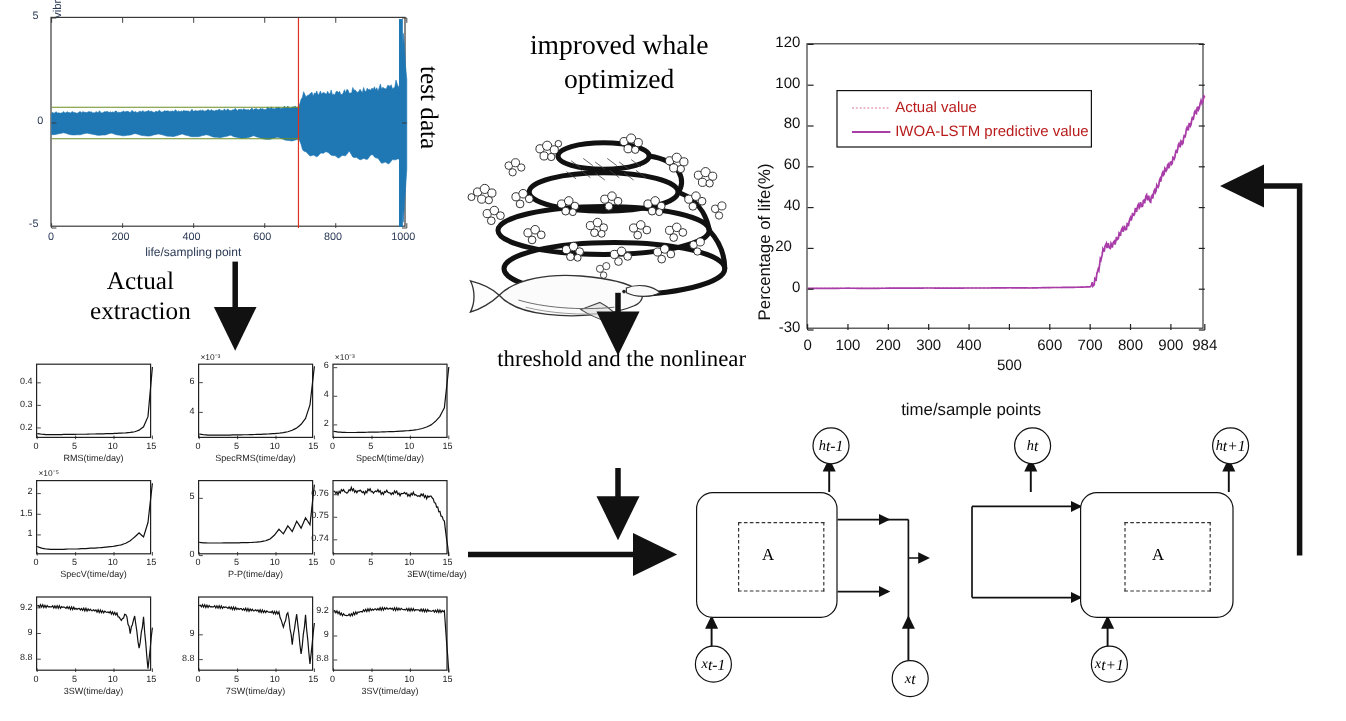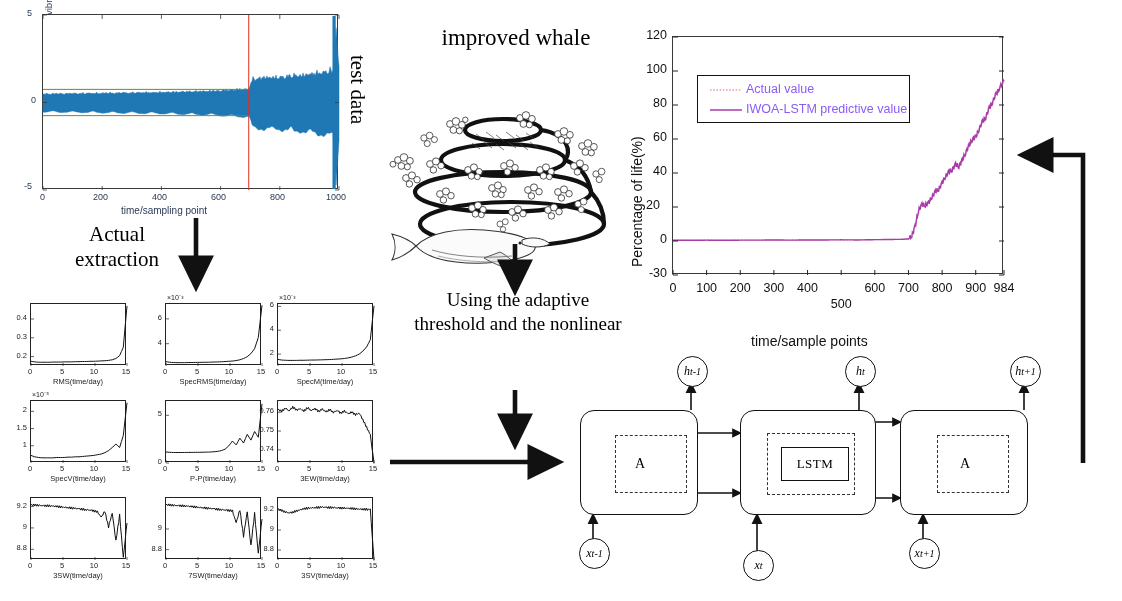--- a/index.html
+++ b/index.html
@@ -39,42 +39,42 @@
   #t-adaptive{left:392px;top:288px;width:252px;font-size:19px;line-height:1.25;}
 
   
   #pred-plot{left:672px;top:36px;width:331px;height:238px;}
   #pred-ylabel{position:absolute;left:-44px;top:230px;transform:rotate(-90deg);
       transform-origin:left top;font-size:14px;font-family:"Liberation Sans",sans-serif;color:#111;}
   #pred-xlabel{position:absolute;left:78px;top:296px;font-size:14px;
       font-family:"Liberation Sans",sans-serif;color:#111;text-align:center;}
   #pred-plot .tick-lab{font-size:12.5px;color:#111;}
   .legendbox{position:absolute;border:1px solid #111;background:#fff;box-sizing:border-box;}
-  .legendbox .row{position:absolute;font-size:12.5px;font-family:"Liberation Sans",sans-serif;color:#8b5cf6;}
+  .legendbox .row{position:absolute;font-size:12.5px;font-family:"Liberation Sans",sans-serif;color:#b91c1c;}
 
   
   .rbox{position:absolute;border:1.4px solid #111;border-radius:14px;background:#fff;box-sizing:border-box;}
   .dbox{position:absolute;border:1.4px dashed #333;background:transparent;box-sizing:border-box;}
   .sbox{position:absolute;border:1.4px solid #111;background:#fff;box-sizing:border-box;
         display:flex;align-items:center;justify-content:center;
         font-family:"Liberation Serif",serif;font-size:13px;letter-spacing:.5px;}
   .circ{position:absolute;border:1.2px solid #111;border-radius:50%;background:#fff;
         display:flex;align-items:center;justify-content:center;
         font-family:"Liberation Serif",serif;font-style:italic;font-size:12px;}
-  .circ sub{font-size:10px;}
+  .circ sub{font-size:13px;}
   .boxA{position:absolute;display:flex;align-items:center;justify-content:center;
         font-family:"Liberation Serif",serif;font-size:14px;}
   svg{position:absolute;left:0;top:0;overflow:visible;}
 </style>
 </head>
 <body>
 
 <div id="vib-plot" class="frame">
   <div id="vib-ylabel">vibration acceleration/g</div>
-  <div id="vib-xlabel" class="axis-title">time/sampling point</div>
+  <div id="vib-xlabel" class="axis-title">life/sampling point</div>
   <div class="tick-lab" style="left:-16px;top:-7px;">5</div>
   <div class="tick-lab" style="left:-12px;top:80px;">0</div>
   <div class="tick-lab" style="left:-19px;top:166px;">-5</div>
   <div class="tick-lab" style="left:-3px;top:177px;">0</div>
   <div class="tick-lab" style="left:50px;top:177px;">200</div>
   <div class="tick-lab" style="left:109px;top:177px;">400</div>
   <div class="tick-lab" style="left:168px;top:177px;">600</div>
   <div class="tick-lab" style="left:227px;top:177px;">800</div>
   <div class="tick-lab" style="left:283px;top:177px;">1000</div>
   <svg id="vib-svg" width="296" height="175" viewBox="0 0 296 175">
@@ -100,29 +100,29 @@
       <line x1="0" y1="87.5" x2="4" y2="87.5" stroke="#3a3a3a" stroke-width="0.8"></line>
       <line x1="296" y1="87.5" x2="292" y2="87.5" stroke="#3a3a3a" stroke-width="0.8"></line>
       <line x1="0" y1="175" x2="4" y2="175" stroke="#3a3a3a" stroke-width="0.8"></line>
       <line x1="296" y1="175" x2="292" y2="175" stroke="#3a3a3a" stroke-width="0.8"></line>
     </svg>
 </div>
 <div id="testdata-label">test data</div>
 
 <div id="t-iwoa" class="blocktext">
   <div>improved whale</div>
+  <div>optimized</div>
 </div>
 
 <div id="t-feat" class="blocktext">
   <div>Actual</div>
   <div>extraction</div>
 </div>
 
 <div id="t-adaptive" class="blocktext">
-  <div>Using the adaptive</div>
   <div>threshold and the nonlinear</div>
 </div>
 
 <svg class="abs" style="left:372px;top:112px;" width="262" height="172" viewBox="0 0 262 172">
   <g fill="none" stroke="#111" stroke-width="4.2">
     <ellipse cx="131" cy="18" rx="38" ry="11"></ellipse>
     <ellipse cx="131" cy="48" rx="62" ry="16"></ellipse>
     <ellipse cx="131" cy="80" rx="88" ry="20"></ellipse>
     <ellipse cx="140" cy="112" rx="92" ry="22"></ellipse>
   </g>
@@ -414,21 +414,21 @@
           <line x1="0" y1="11.272727272727266" x2="3" y2="11.272727272727266" stroke="#222" stroke-width="0.7"></line>
         </svg>
       </div>
       <div class="yl" style="left: -27px; top: 43.8485px; width: 24px;">0.74</div>
       <div class="yl" style="left: -27px; top: 25.0606px; width: 24px;">0.75</div>
       <div class="yl" style="left: -27px; top: 6.27273px; width: 24px;">0.76</div>
       <div class="xt" style="left: -6px; top: 64px; width: 12px; text-align: center;">0</div>
       <div class="xt" style="left: 26px; top: 64px; width: 12px; text-align: center;">5</div>
       <div class="xt" style="left: 58px; top: 64px; width: 12px; text-align: center;">10</div>
       <div class="xt" style="left: 90px; top: 64px; width: 12px; text-align: center;">15</div>
-      <div class="xl" style="left: -16px; top: 74px; width: 128px;">3EW(time/day)</div>
+      <div class="xl" style="left: -16px; top: 74px; width: 128px; text-align: right;">3EW(time/day)</div>
     </div>
     <div class="sub" style="left: 30px; top: 497px;">
       <div class="box" style="left: 0px; top: 0px; width: 96px; height: 62px;">
         <svg width="96" height="62" viewBox="0 0 96 62">
           <path d="M0.00,6.95L0.92,6.50L1.85,7.86L2.77,5.95L3.69,7.98L4.62,6.00L5.54,8.23L6.46,6.39L7.38,8.30L8.31,6.58L9.23,7.70L10.15,7.60L11.08,7.70L12.00,7.81L12.92,6.88L13.85,8.65L14.77,6.90L15.69,8.80L16.62,6.69L17.54,8.81L18.46,6.82L19.38,8.88L20.31,7.55L21.23,8.20L22.15,7.81L23.08,8.25L24.00,8.93L24.92,7.57L25.85,9.18L26.77,7.67L27.69,9.82L28.62,7.75L29.54,9.99L30.46,7.95L31.38,9.73L32.31,8.85L33.23,9.80L34.15,9.15L35.08,9.07L36.00,10.27L36.92,9.18L37.85,10.57L38.77,8.76L39.69,11.04L40.62,8.95L41.54,11.23L42.46,9.41L43.38,10.83L44.31,9.70L45.23,10.94L46.15,10.82L47.08,10.21L48.00,11.14L48.92,10.33L49.85,12.11L50.77,10.11L51.69,12.37L52.62,10.32L53.54,12.52L54.46,11.00L55.38,12.67L56.31,11.26L57.23,11.95L58.15,12.32L59.08,11.95L60.00,12.69L60.92,11.52L61.85,13.70L62.77,11.88L63.69,14.20L64.62,12.30L65.54,14.44L66.46,12.88L67.38,15.96L68.31,16.27L69.23,17.71L70.15,19.05L71.08,17.47L72.00,17.03L72.92,13.81L73.85,14.17L74.77,16.18L75.69,22.22L76.62,24.05L77.54,29.95L78.46,24.51L79.38,22.41L80.31,18.42L81.23,15.36L82.15,22.00L83.08,28.31L84.00,36.73L84.92,42.11L85.85,37.32L86.77,28.82L87.69,24.56L88.62,15.99L89.54,28.78L90.46,37.80L91.38,49.41L92.31,59.28L93.23,51.17L94.15,42.59L95.08,32.63L96.00,25.05" fill="none" stroke="#111" stroke-width="1"></path>
           <line x1="0" y1="62" x2="0" y2="59" stroke="#222" stroke-width="0.7"></line>
           <line x1="32" y1="62" x2="32" y2="59" stroke="#222" stroke-width="0.7"></line>
           <line x1="64" y1="62" x2="64" y2="59" stroke="#222" stroke-width="0.7"></line>
           <line x1="96" y1="62" x2="96" y2="59" stroke="#222" stroke-width="0.7"></line>
           <line x1="0" y1="51.31034482758606" x2="3" y2="51.31034482758606" stroke="#222" stroke-width="0.7"></line>
@@ -589,24 +589,20 @@
     <line x1="197" y1="93" x2="197" y2="175" stroke="#111" stroke-width="1.4"></line>
     <line x1="180" y1="93" x2="197" y2="93" stroke="#111" stroke-width="1.4"></line>
     <line x1="197" y1="125" x2="213" y2="125" stroke="#111" stroke-width="1.4" marker-end="url(#ah2)"></line>
   </svg>
 
   <div class="rbox" style="left:20px;top:70px;width:118px;height:105px;">
     <div class="dbox" style="left:34px;top:24px;width:72px;height:58px;"></div>
     <div class="boxA" style="left:0;top:0;width:118px;height:105px;">A</div>
   </div>
 
-  <div class="rbox" style="left:180px;top:70px;width:136px;height:105px;">
-    <div class="dbox" style="left:26px;top:22px;width:88px;height:62px;"></div>
-    <div class="sbox" style="left:40px;top:36px;width:68px;height:34px;">LSTM</div>
-  </div>
 
   <div class="rbox" style="left:340px;top:70px;width:128px;height:105px;">
     <div class="dbox" style="left:36px;top:24px;width:72px;height:58px;"></div>
     <div class="boxA" style="left:0;top:0;width:128px;height:105px;">A</div>
   </div>
 
   <div class="circ" style="left:117px;top:16px;width:29px;height:29px;">
     <span>h</span>
       <sub>t-1</sub>
   </div>

